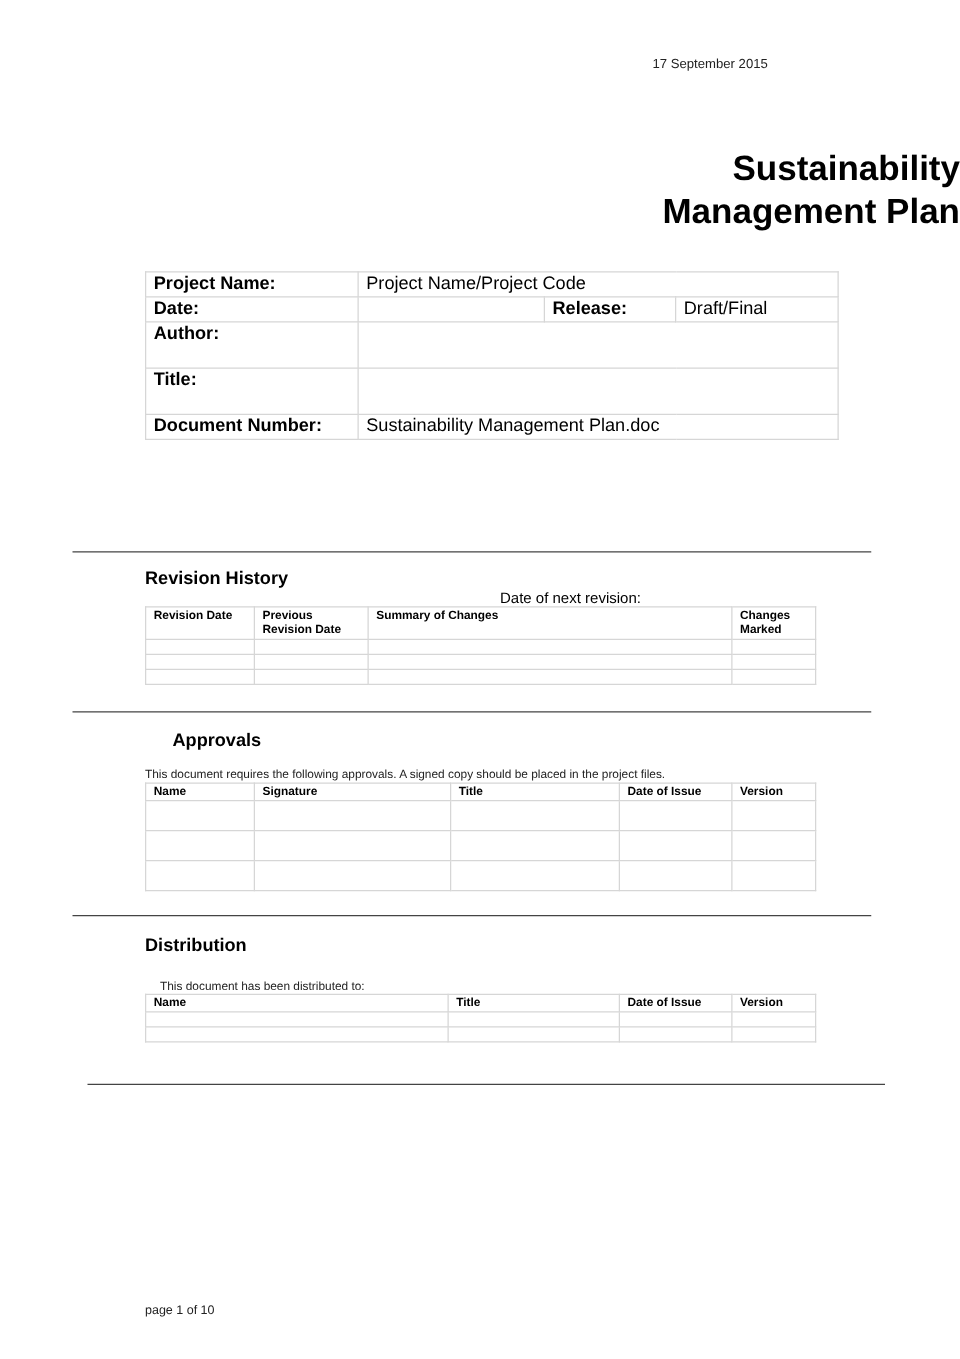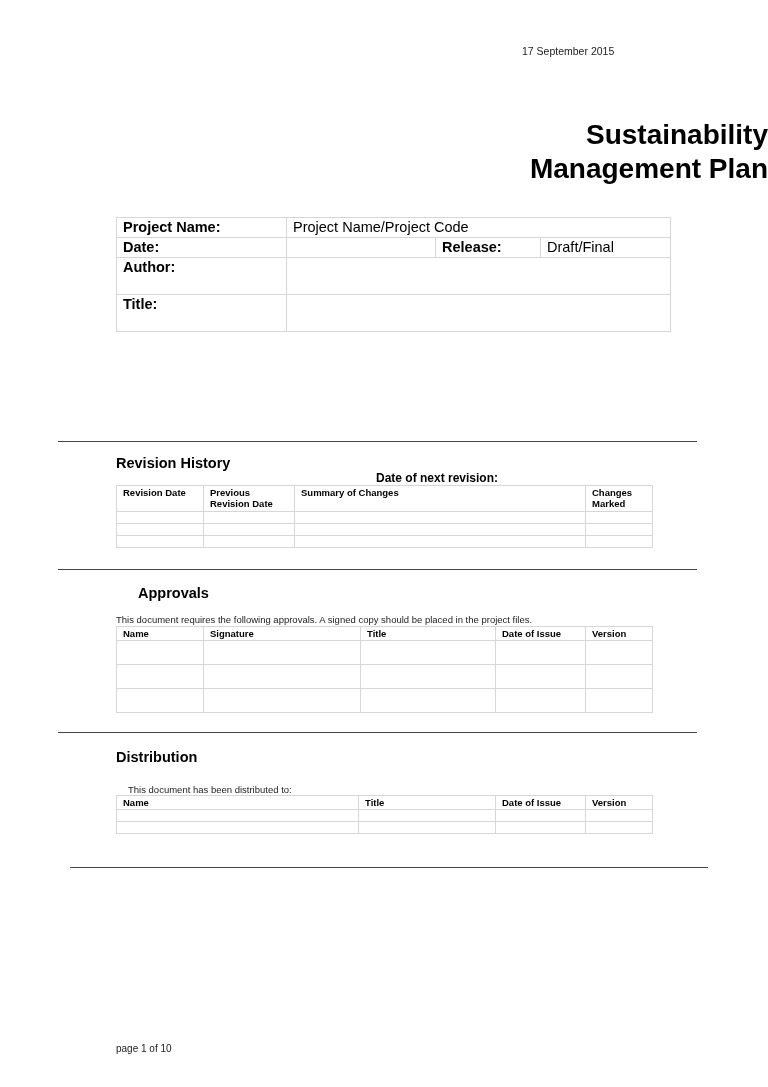--- a/index.html
+++ b/index.html
@@ -54,27 +54,31 @@
     <td>Draft/Final</td>
   </tr>
   <tr class="rtall">
     <td class="lbl">Author:</td>
     <td colspan="3"></td>
   </tr>
   <tr class="rtall">
     <td class="lbl">Title:</td>
     <td colspan="3"></td>
   </tr>
+  <tr class="rlast">
+    <td class="lbl">Document Number:</td>
+    <td colspan="3">Sustainability Management Plan.doc</td>
+  </tr>
 </tbody>
   </table>
 
 <div class="abs rule" style="left:58px; top:441px; width:639px;"></div>
 
 <div class="abs h2" style="left:116px; top:455px;">Revision History</div>
-<div class="abs" style="left:376px; top:471px; font-size:12px; font-weight:bold;">Date of next revision:</div>
+<div class="abs" style="left:400px; top:471px; font-size:12px; font-weight:normal;">Date of next revision:</div>
 
 <table class="grid" style="left:116px; top:485px; width:536px;">
   <colgroup>
       <col style="width:87px">
       <col style="width:91px">
       <col style="width:291px">
       <col style="width:67px">
     </colgroup>
   <tbody>
       <tr style="height:26px">

